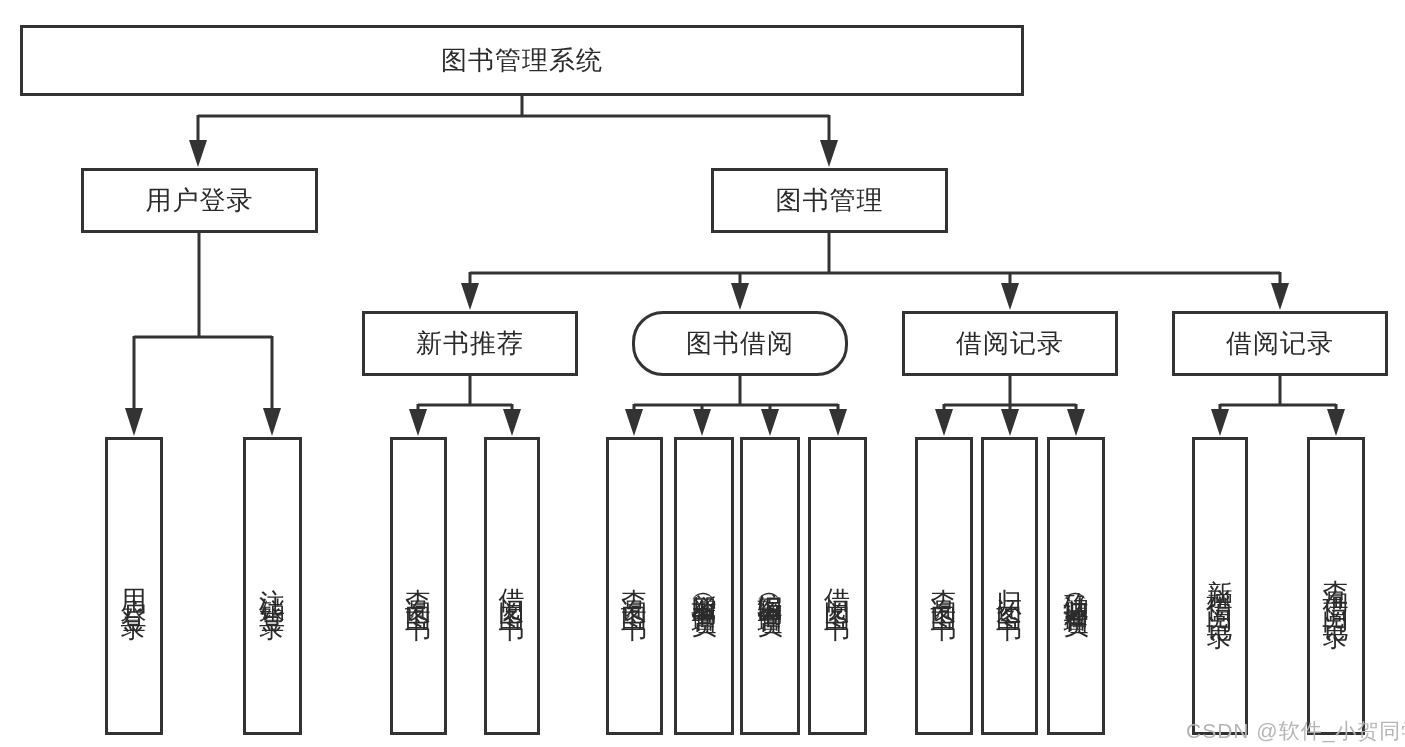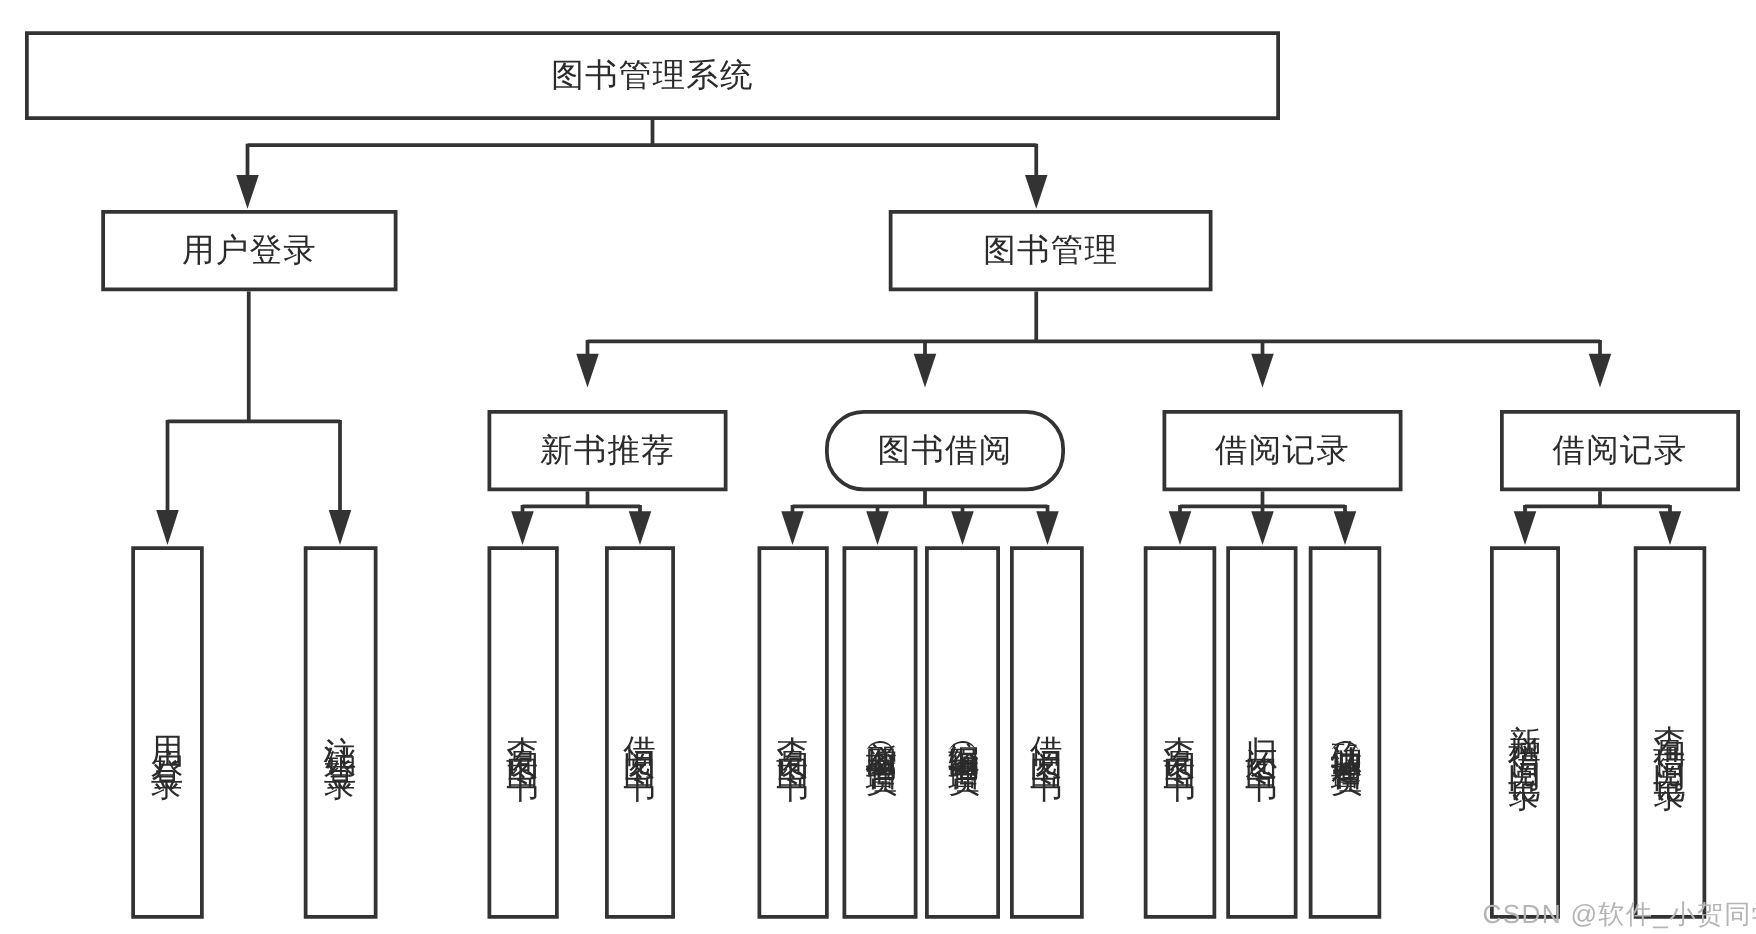--- a/index.html
+++ b/index.html
@@ -44,22 +44,22 @@
     letter-spacing: 9px;
     line-height: 1;
     white-space: nowrap;
   }
   .glyphs9 .v-label {
     letter-spacing: 3px;
     font-size: 25px;
   }
   .root-node    { left: 20px;   top: 13px;  width: 1004px; height: 71px; margin-top: 12px; }
   .l2-a         { left: 81px;   top: 168px; width: 237px;  height: 65px; }
-  .l2-b         { left: 711px;  top: 168px; width: 259px;  height: 65px; }
-  .l3           { top: 328px; width: 192px; height: 65px; margin-left: 28px; }
+  .l2-b         { left: 711px;  top: 168px; width: 237px;  height: 65px; }
+  .l3           { top: 311px; width: 216px; height: 65px; }
   .l3-a { left: 362px; }  .l3-b { left: 632px; border-radius: 31px; }
   .l3-c { left: 902px; }  .l3-d { left: 1172px; }
   .leaf         { top: 437px; height: 298px; }
   .lf-1  { left: 105px;  width: 58px; }
   .lf-2  { left: 243px;  width: 59px; }
   .lf-3  { left: 390px;  width: 57px; }
   .lf-4  { left: 484px;  width: 56px; }
   .lf-5  { left: 606px;  width: 57px; }
   .lf-6  { left: 674px;  width: 60px; }
   .lf-7  { left: 740px;  width: 60px; }

